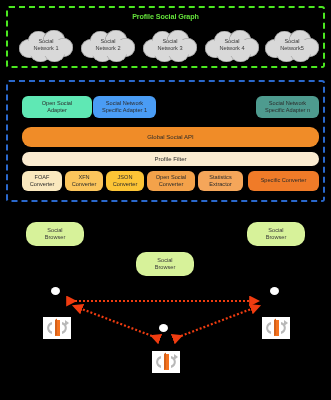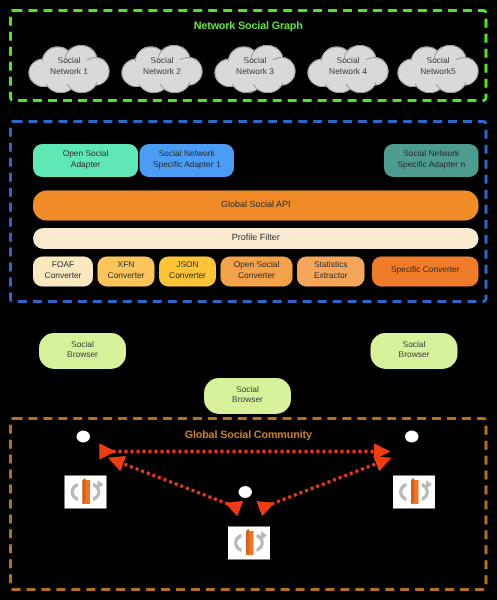--- a/index.html
+++ b/index.html
@@ -155,21 +155,21 @@
     height: 400px;
     pointer-events: none;
   }
 </style>
 </head>
 <body>
 
 <div id="canvas">
 
   <div class="section" id="graph-section">
-    <div class="section-title" id="graph-title">Network Social Graph</div>
+    <div class="section-title" id="graph-title">Profile Social Graph</div>
 
     <div class="cloud" style="left:10px">
       <div class="puff p1"></div>
       <div class="puff p2"></div>
       <div class="puff p3"></div>
       <div class="puff p4"></div>
       <div class="puff p5"></div>
       <div class="puff p6"></div>
       <div class="body"></div>
       <div class="label">
@@ -320,23 +320,20 @@
     </div>
   </div>
 
   <div class="browser-pill" style="left:136px; top:252px;">
     <div>
       <span>Social</span><br>
       <span>Browser</span>
     </div>
   </div>
 
-  <div class="section" id="community-section">
-    <div class="section-title" id="community-title">Global Social Community</div>
-  </div>
 
   <div class="dot" style="left:51px; top:287px;"></div>
   <div class="dot" style="left:270px; top:287px;"></div>
   <div class="dot" style="left:159px; top:324px;"></div>
 
   <svg id="arrow-layer" viewBox="0 0 331 400" width="331" height="400">
     <defs>
       <marker id="ah" markerWidth="5" markerHeight="5" refX="4" refY="2.5" orient="auto">
         <path d="M0,0 L5,2.5 L0,5 z" fill="#F03C10"></path>
       </marker>

